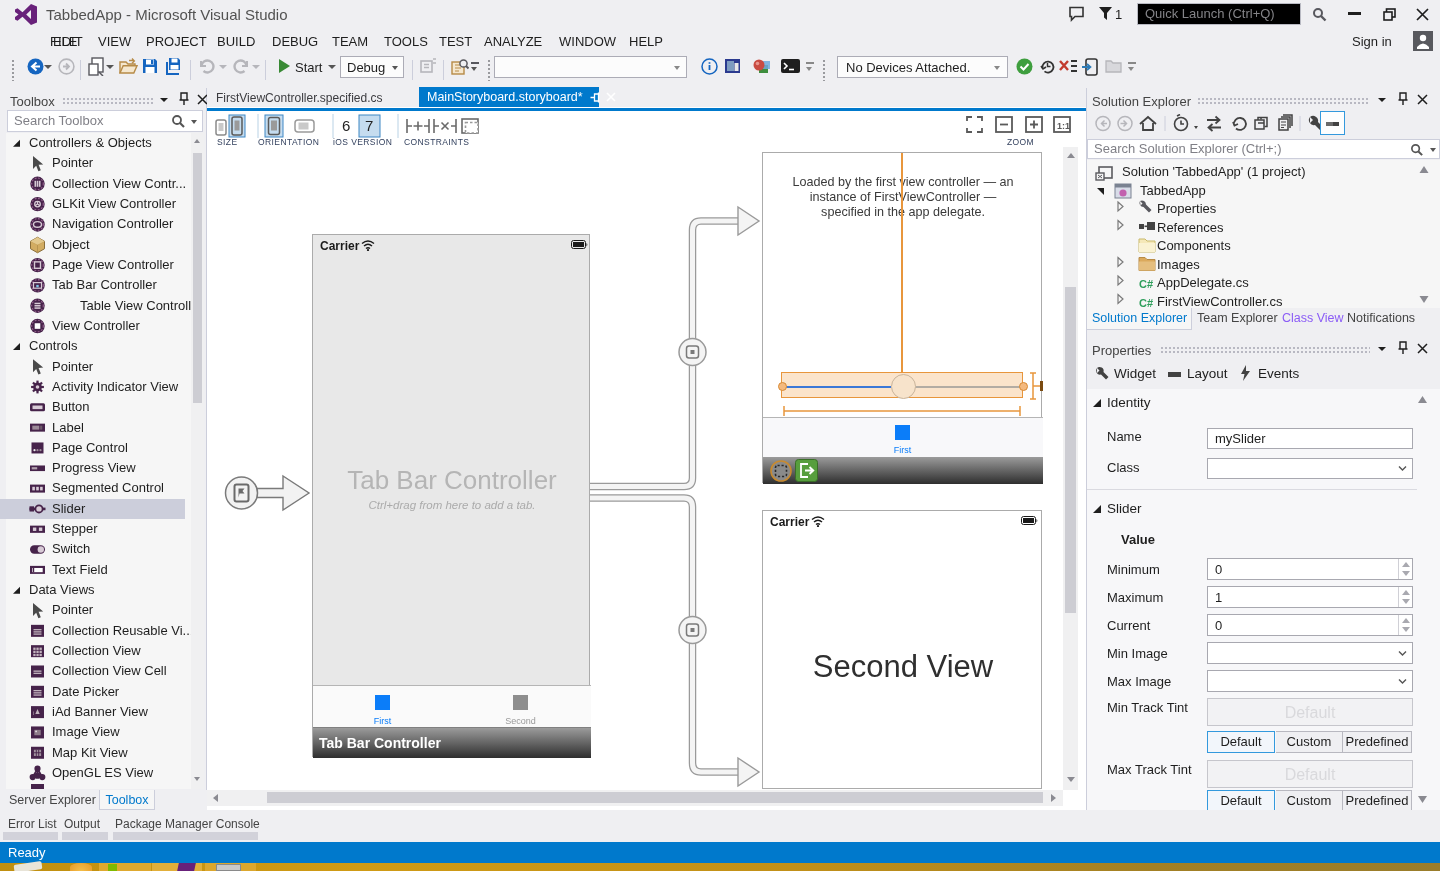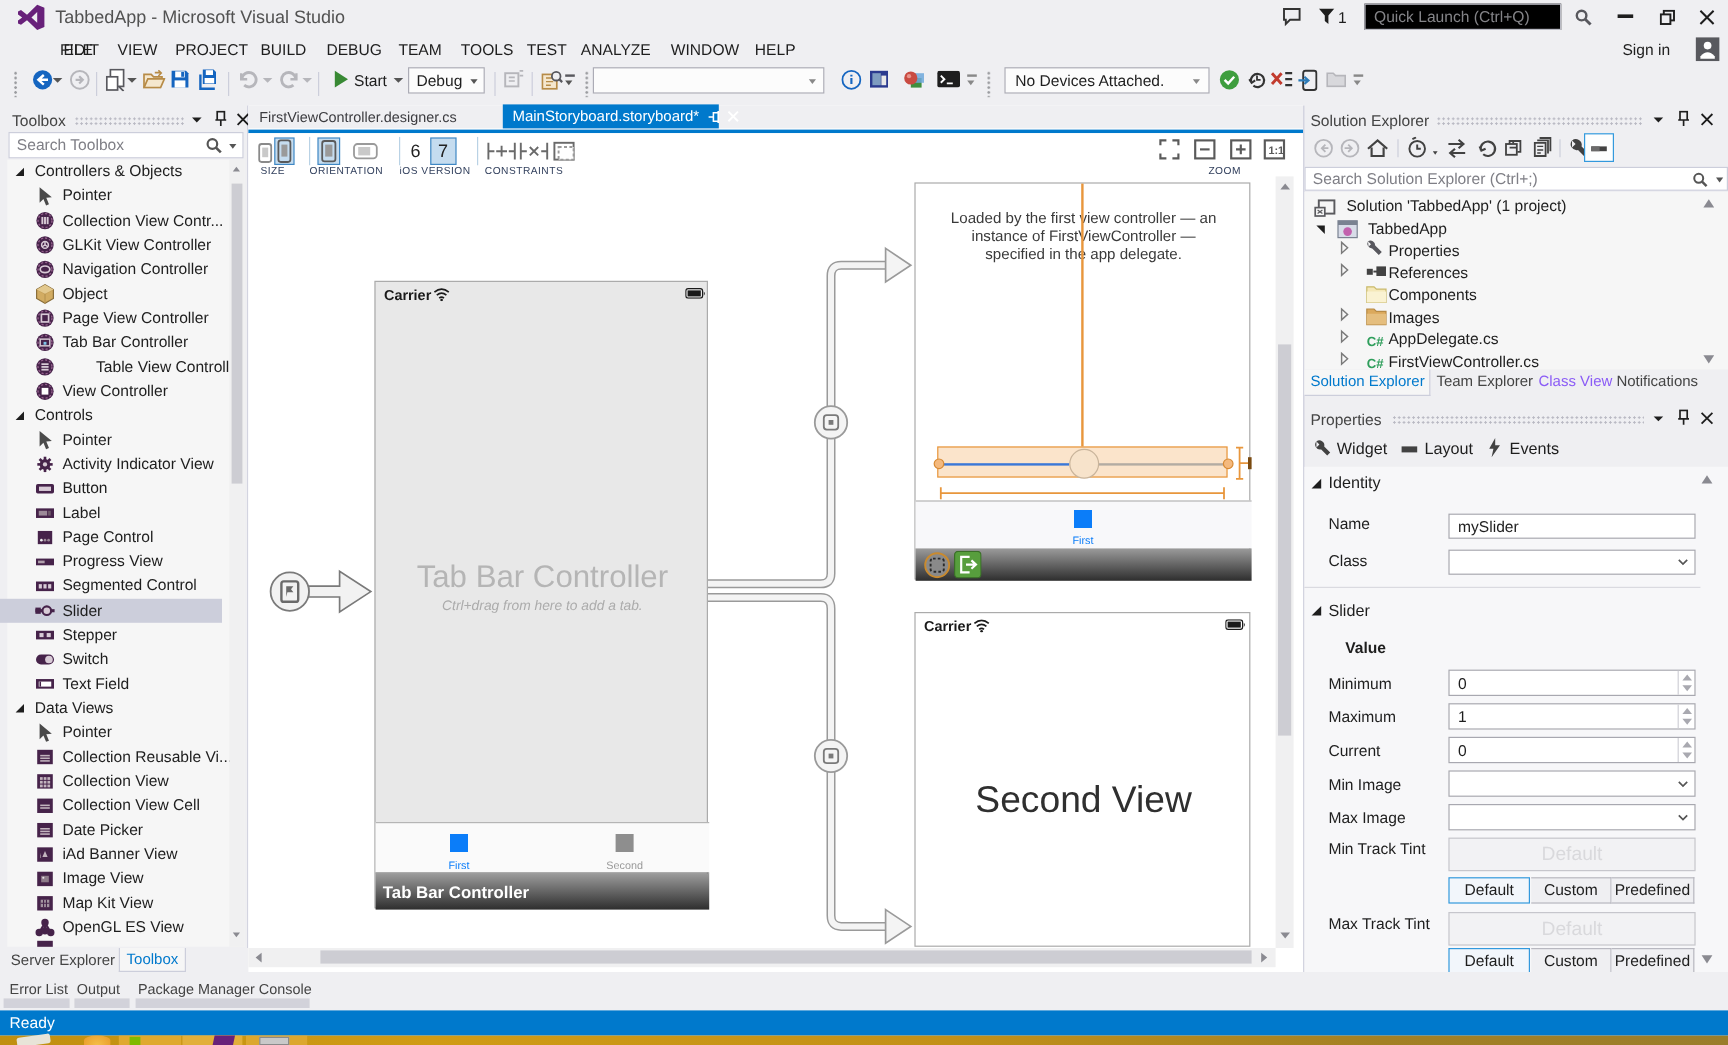--- a/index.html
+++ b/index.html
@@ -442,21 +442,21 @@
 <div class="abs" style="left:0px; top:790px; width:207px; height:20px; background:#EFEFF2;">
   <span style="position:absolute; left:9px; top:3px; font-size:12.5px; color:#444;">Server Explorer</span>
   <div class="abs" style="left:99px; top:0px; width:56px; height:20px; background:#F6F6F6; border:1px solid #CCCEDB; border-top:none; text-align:center;">
     <span style="font-size:12.5px; color:#0079CC; line-height:18px;">Toolbox</span>
   </div>
 </div>
 
 <div class="abs" id="editor"></div>
 
 <div class="abs" style="left:207px; top:88px; width:879px; height:19px; background:#EFEFF2;"></div>
-<div class="abs" style="left:216px; top:91px; font-size:12px; color:#3B3B3F;">FirstViewController.designer.cs</div>
+<div class="abs" style="left:216px; top:91px; font-size:12px; color:#3B3B3F;">FirstViewController.specified.cs</div>
 <div class="abs" style="left:419px; top:87px; width:180px; height:20px; background:#0079CC;">
   <span style="position:absolute; left:8px; top:3px; font-size:12.5px; color:#FFFFFF;">MainStoryboard.storyboard*</span>
   <svg style="position:absolute; left:171px; top:5px;" width="12" height="11" viewBox="0 0 12 11">
     <path d="M0.5 5.5 H4 M4.5 2 h4 v7 h-4 Z M8.5 0.5 V10.5" stroke="#FFF" stroke-width="1.3" fill="none"></path>
   </svg>
   <svg style="position:absolute; left:187px; top:5px;" width="10" height="10" viewBox="0 0 10 10">
     <path d="M1 1 L9 9 M9 1 L1 9" stroke="#FFF" stroke-width="1.6"></path>
   </svg>
 </div>
 <div class="abs" style="left:207px; top:108px; width:879px; height:3px; background:#0079CC;"></div>

